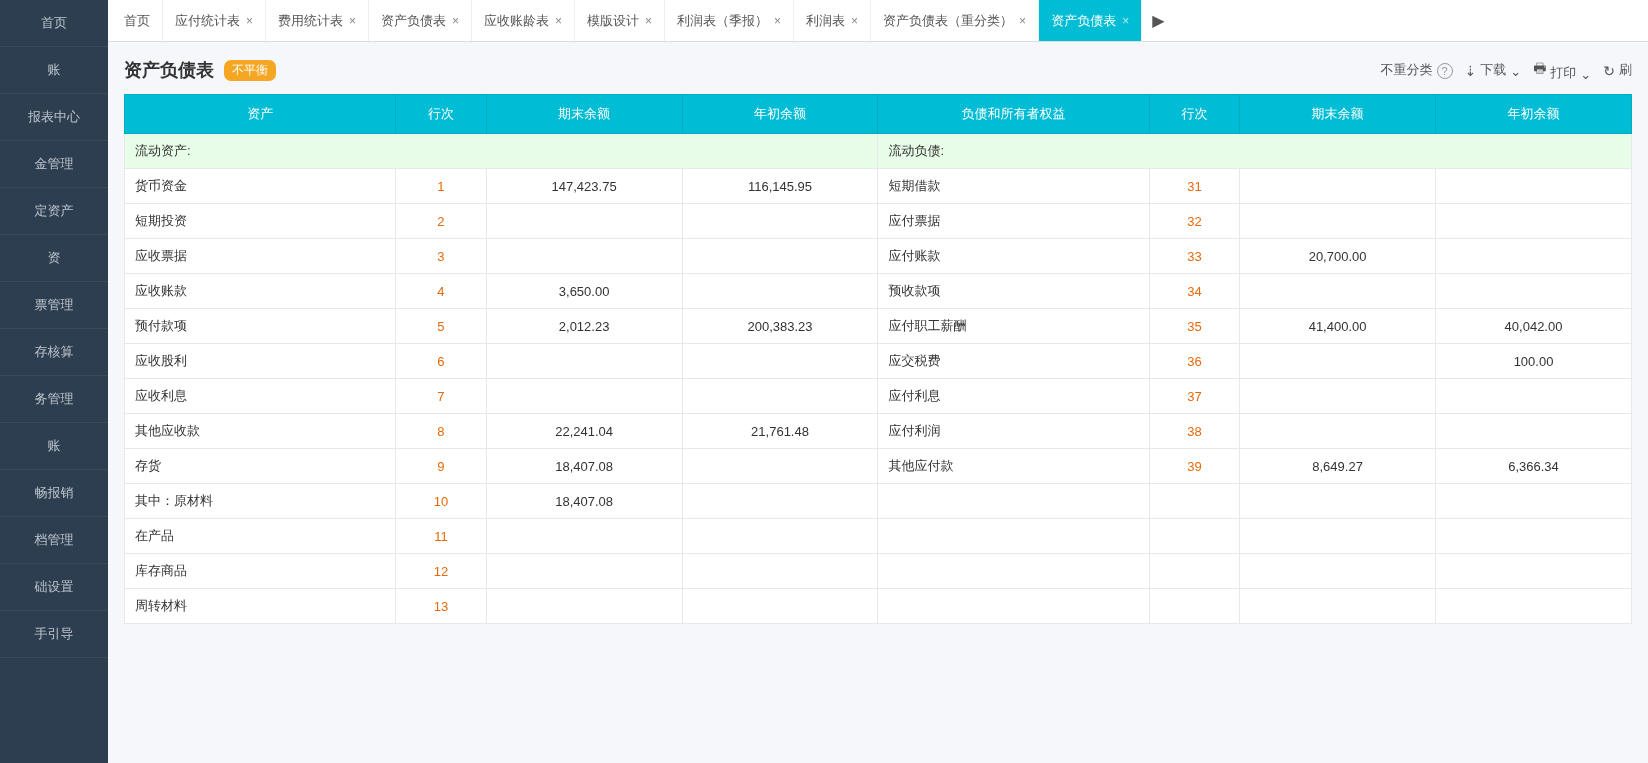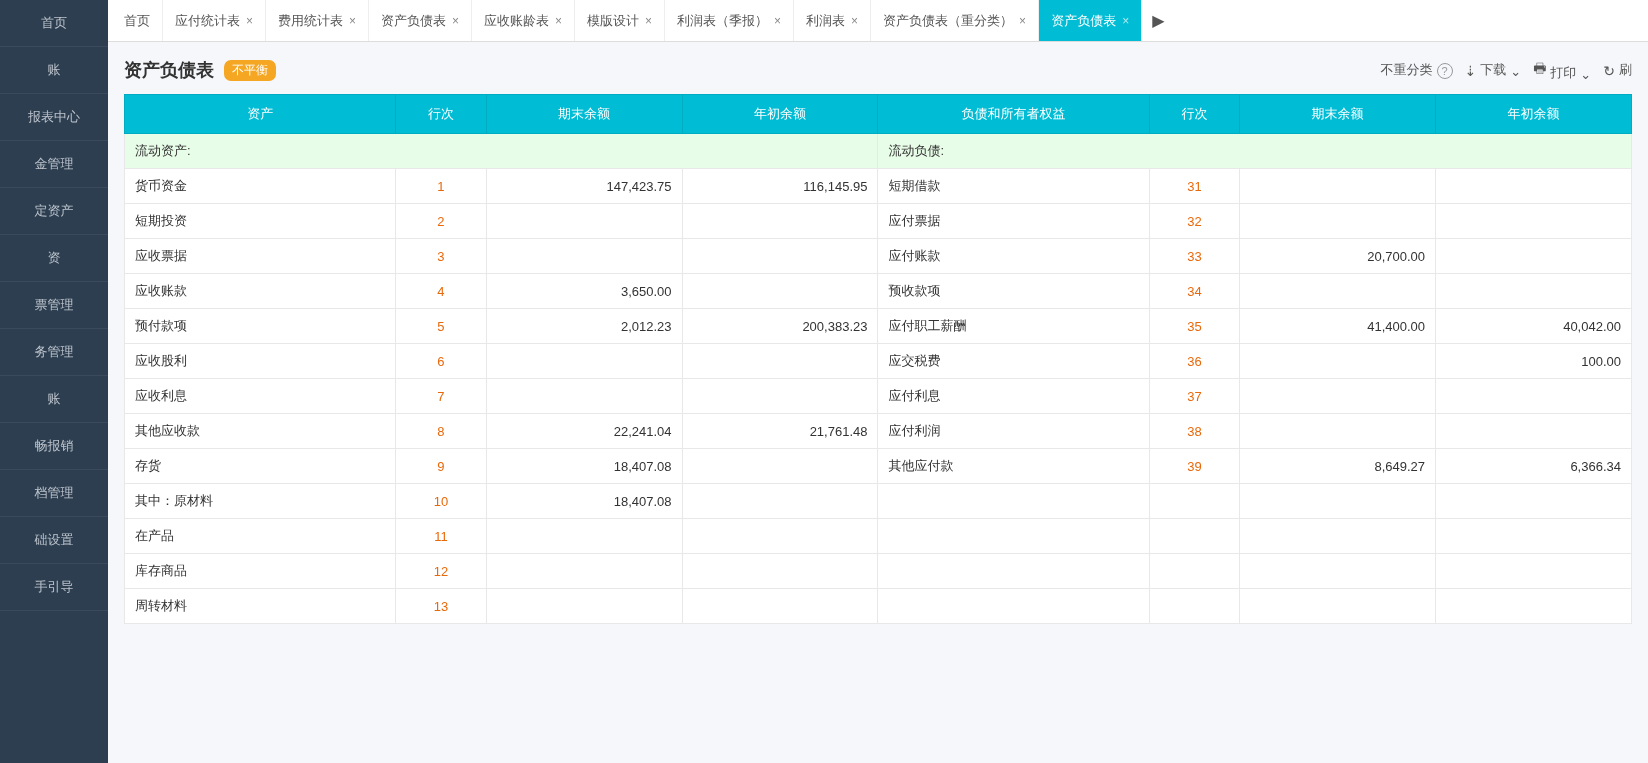--- a/index.html
+++ b/index.html
@@ -155,21 +155,21 @@
       font-size: 13px;
     }
     .row-section td {
       background: #e8fde8;
     }
     .col-number {
       text-align: center;
       color: #555;
     }
     .col-amount {
-      text-align: right;
+      text-align: center;
       color: #333;
     }
     .col-name {
       padding-left: 16px;
     }
     .col-name-indent {
       padding-left: 30px;
     }
     .number-link {
       color: #e8690b;
@@ -179,20 +179,21 @@
 <body>
 
 <div class="sidebar">
   <div class="sidebar-item">首页</div>
   <div class="sidebar-item">账</div>
   <div class="sidebar-item">报表中心</div>
   <div class="sidebar-item">金管理</div>
   <div class="sidebar-item">定资产</div>
   <div class="sidebar-item">资</div>
   <div class="sidebar-item">票管理</div>
+  <div class="sidebar-item">存核算</div>
   <div class="sidebar-item">务管理</div>
   <div class="sidebar-item">账</div>
   <div class="sidebar-item">畅报销</div>
   <div class="sidebar-item">档管理</div>
   <div class="sidebar-item">础设置</div>
   <div class="sidebar-item">手引导</div>
 </div>
 
 <div class="main">
 

